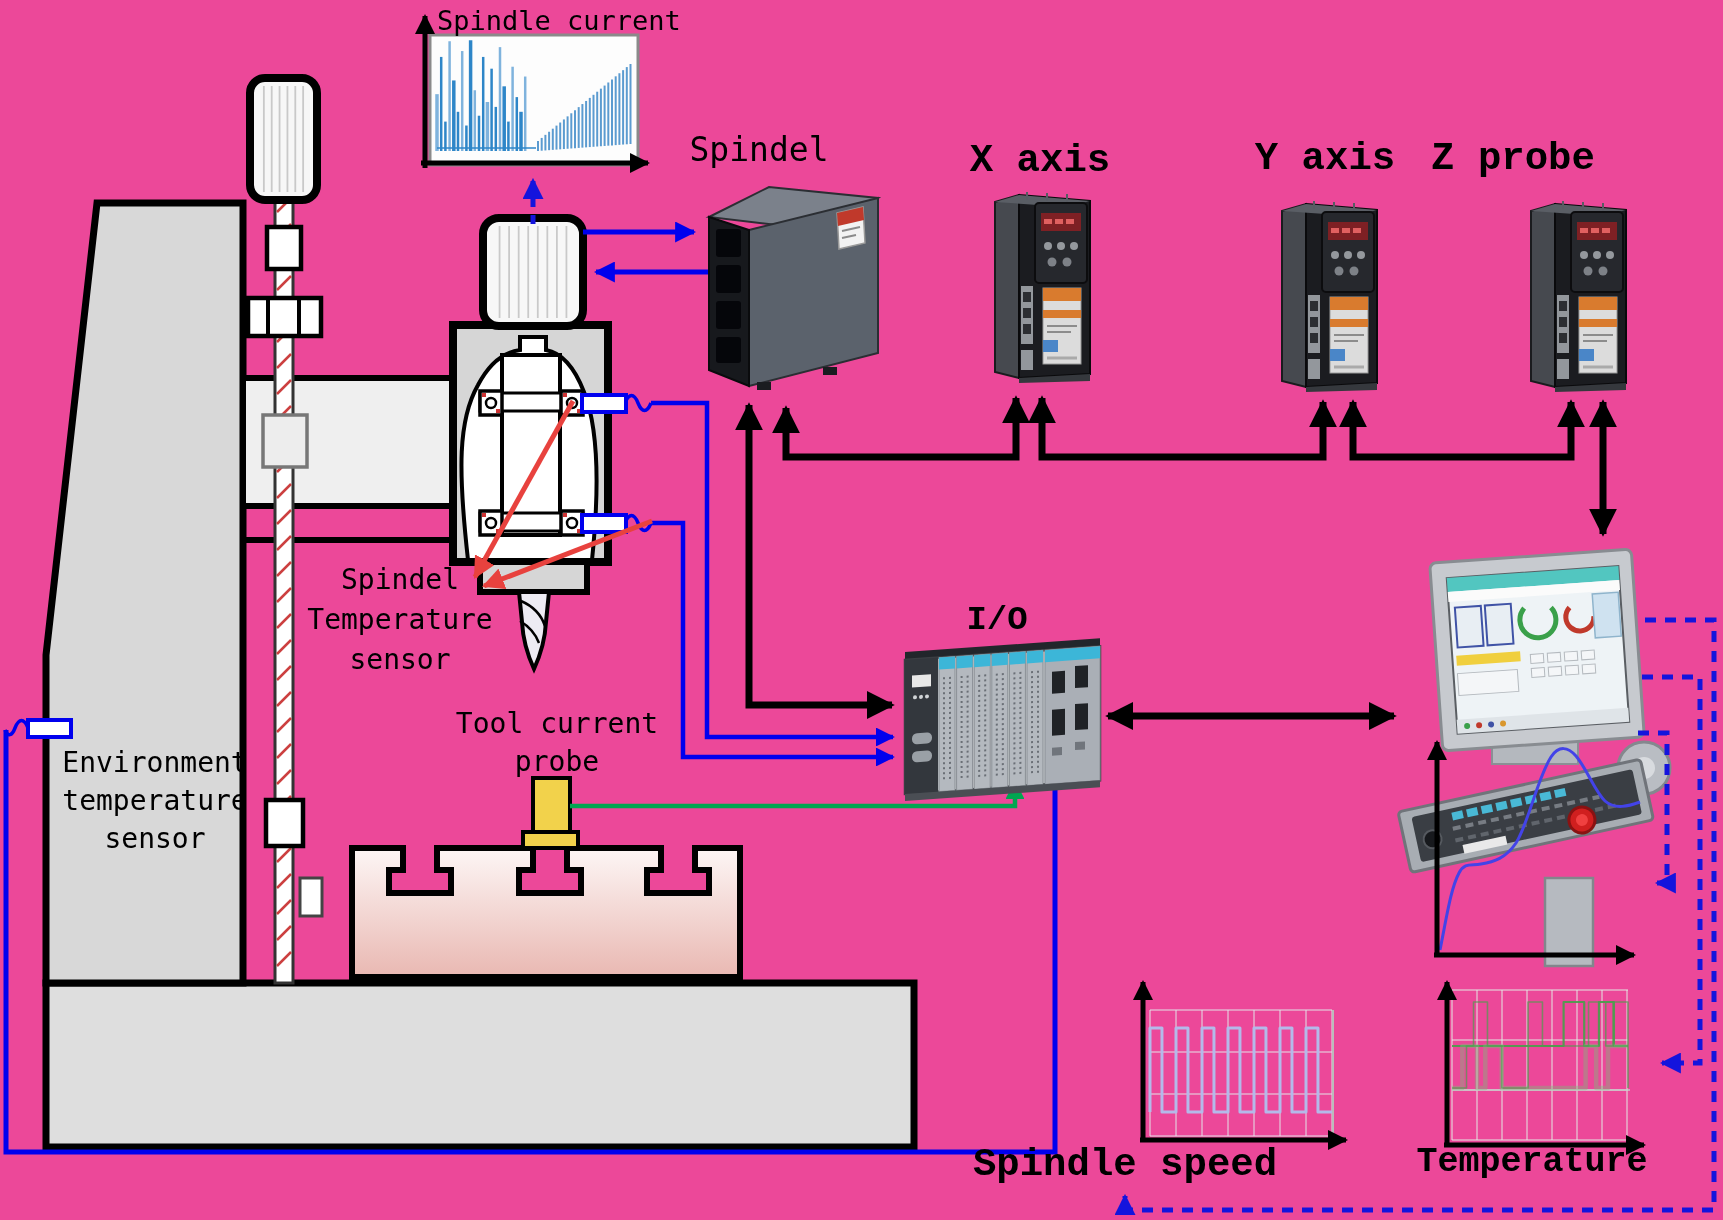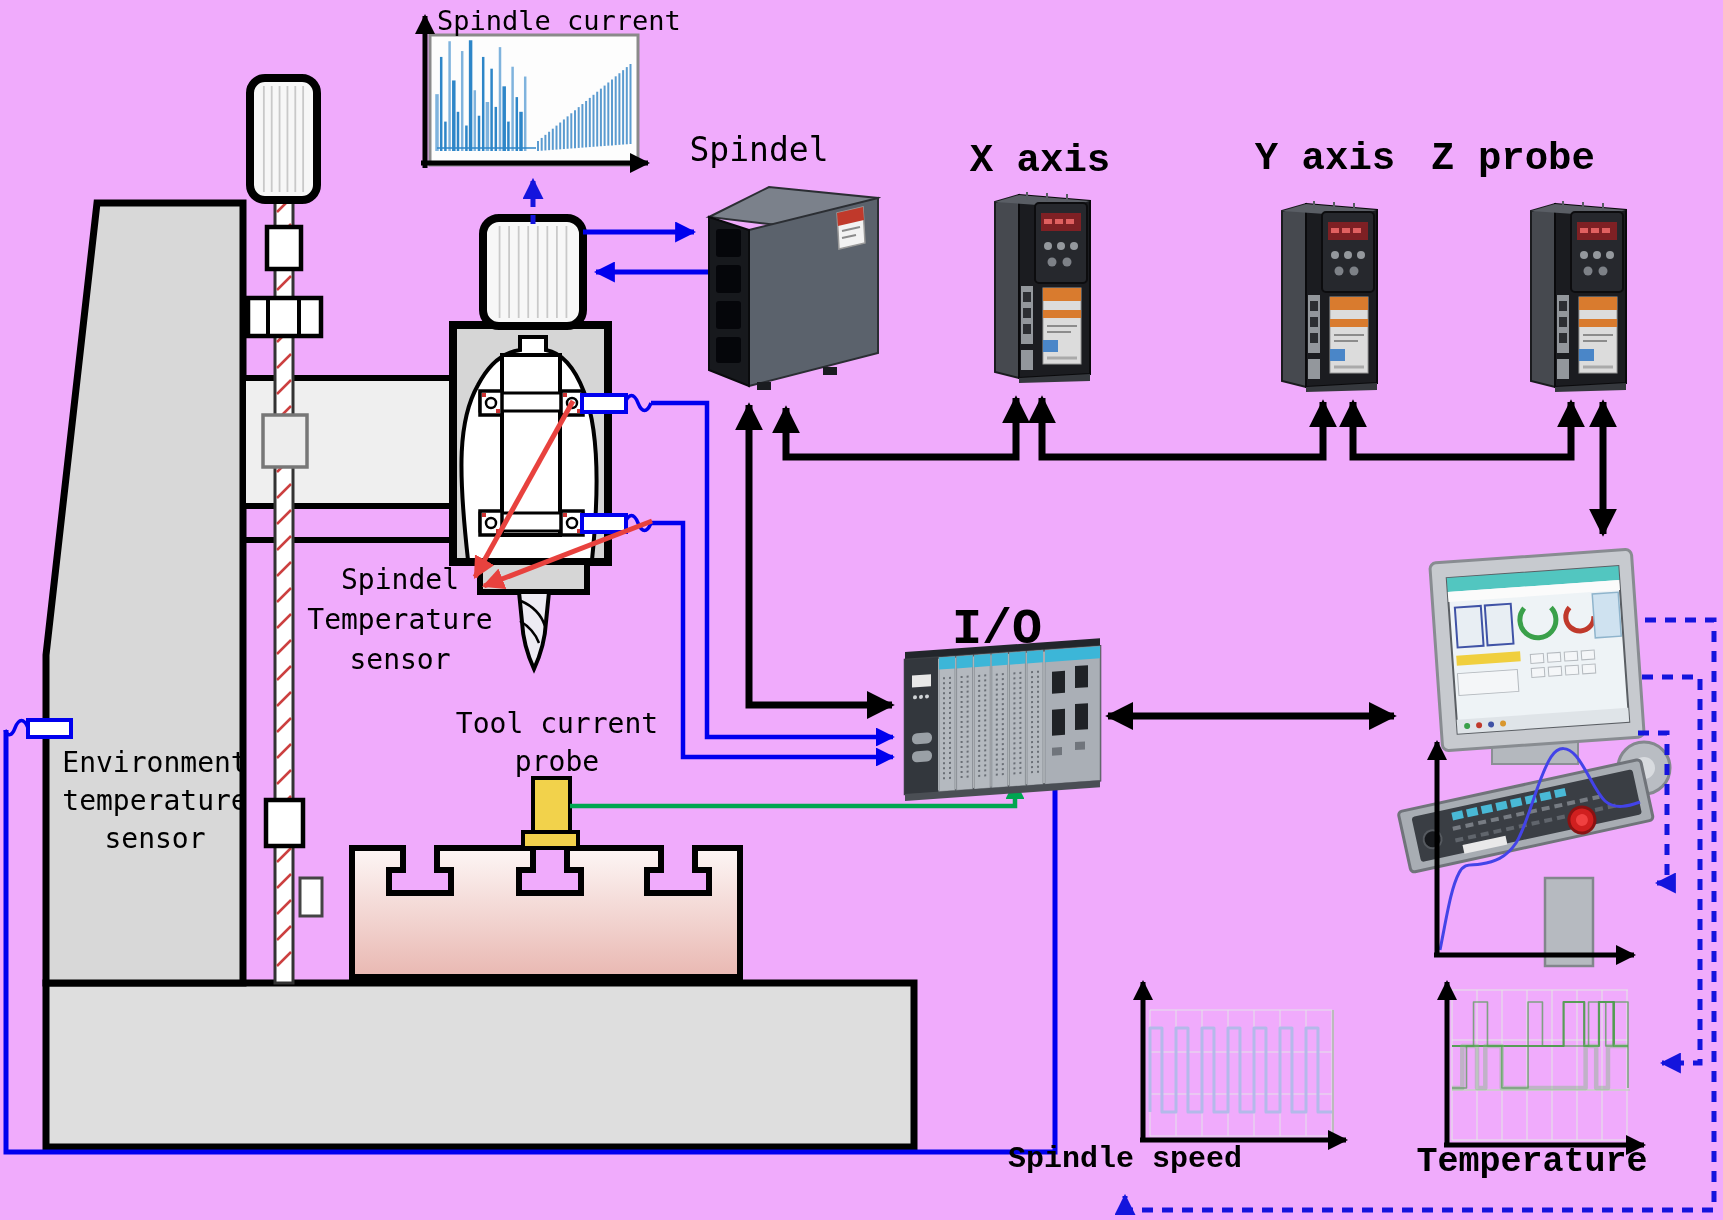--- a/index.html
+++ b/index.html
@@ -1,16 +1,16 @@
 <!DOCTYPE html>
 <html><head>
 <meta charset="utf-8">
 <style>
   html,body{margin:0;padding:0;background:#fff;}
-  .stage{position:relative;width:1723px;height:1220px;background:#f0abfc;overflow:hidden;
+  .stage{position:relative;width:1723px;height:1220px;background:#ec4899;overflow:hidden;
          font-family:"DejaVu Sans",sans-serif;}
   .stage svg{position:absolute;left:0;top:0;}
   .lbl{position:absolute;color:#000;white-space:pre;line-height:1.18;}
   .mono{font-family:"DejaVu Sans Mono",monospace;}
   .serifb{font-family:Liberation Mono, monospace;font-weight:bold;}
   .ctr{transform:translateX(-50%);text-align:center;}
 </style>
 </head>
 <body>
 
@@ -474,20 +474,20 @@
     <polyline points="1642,677 1700,677 1700,1063 1662,1063" marker-end="url(#mDash)"></polyline>
     <polyline points="1638,733 1667,733 1667,883 1657,883" marker-end="url(#mDash)"></polyline>
   </g>
 </svg>
 
   <div class="lbl mono" style="left:437px;top:5px;font-size:27px;">Spindle current</div>
   <div class="lbl mono ctr" style="left:759px;top:131px;font-size:33px;">Spindel</div>
   <div class="lbl serifb ctr" style="left:1040px;top:138px;font-size:39px;">X axis</div>
   <div class="lbl serifb ctr" style="left:1325px;top:136px;font-size:39px;">Y axis</div>
   <div class="lbl serifb ctr" style="left:1513px;top:136px;font-size:39px;">Z probe</div>
-  <div class="lbl serifb ctr" style="left:997px;top:600px;font-size:50px;">I/O</div>
-  <div class="lbl serifb ctr" style="left:1125px;top:1142px;font-size:30px;">Spindle speed</div>
+  <div class="lbl serifb ctr" style="left:997px;top:600px;font-size:34px;">I/O</div>
+  <div class="lbl serifb ctr" style="left:1125px;top:1142px;font-size:39px;">Spindle speed</div>
   <div class="lbl serifb ctr" style="left:1532px;top:1142px;font-size:35px;">Temperature</div>
 
   <div class="lbl mono ctr" style="left:400px;top:560px;font-size:28px;line-height:40px;"><div>Spindel</div><div>Temperature</div><div>sensor</div></div>
   <div class="lbl mono ctr" style="left:557px;top:705px;font-size:28px;line-height:38px;"><div>Tool current</div><div>probe</div></div>
   <div class="lbl mono ctr" style="left:155px;top:744px;font-size:28px;line-height:38px;"><div>Environment</div><div>temperature</div><div>sensor</div></div>
 </div>
 
 </body></html>

